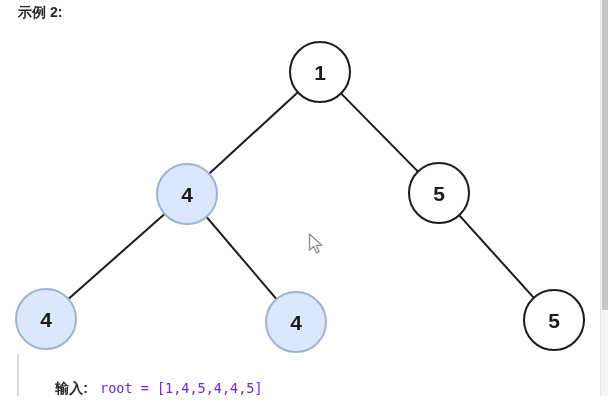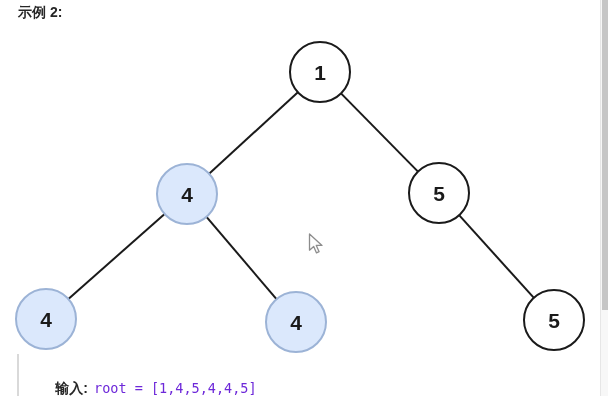--- a/index.html
+++ b/index.html
@@ -40,21 +40,21 @@
     z-index: 3;
   }
   .io-line {
     font-size: 14px;
     line-height: 23px;
     white-space: pre;
   }
   .io-label {
     font-weight: bold;
     color: #262626;
-    margin-right: 6px;
+    margin-right: 12px;
   }
   .io-value {
     font-family: "DejaVu Sans Mono", monospace;
     color: #6d28d9;
     font-size: 13.5px;
   }
 
   .cursor {
     position: absolute;
     z-index: 5;

